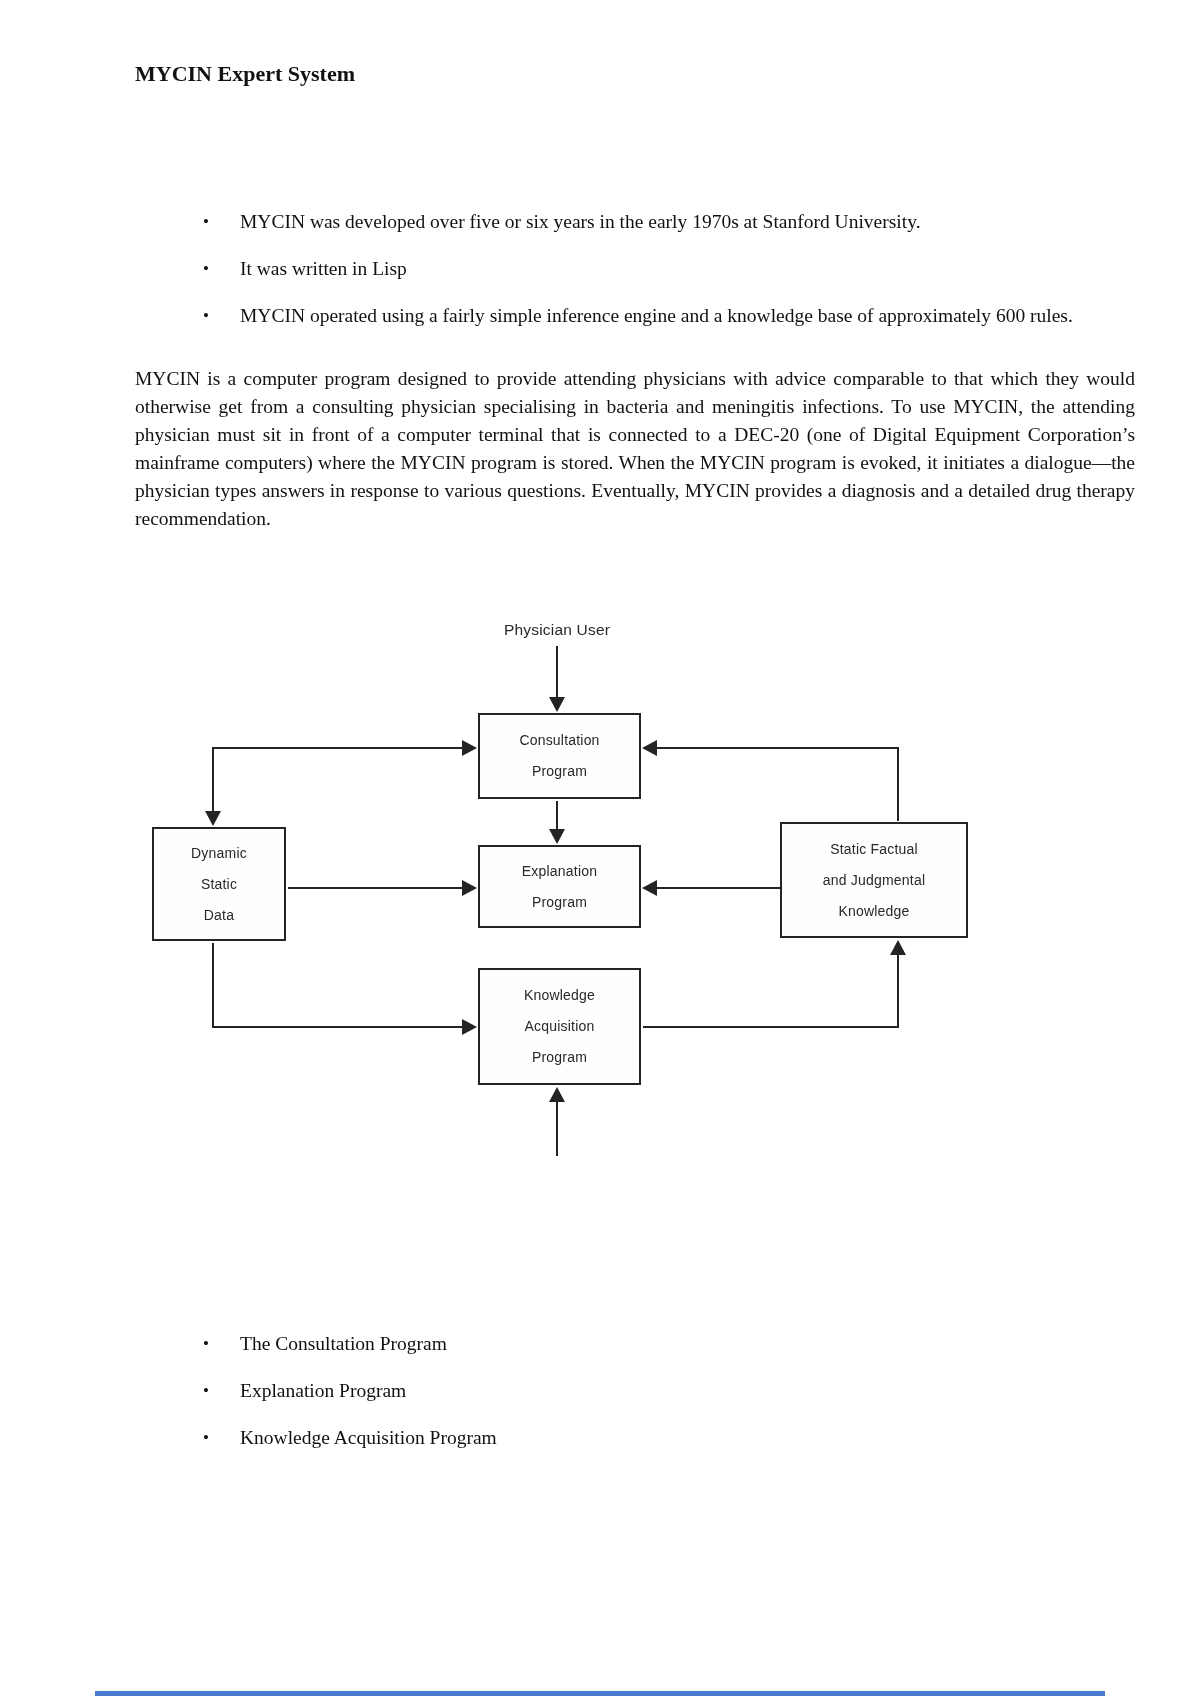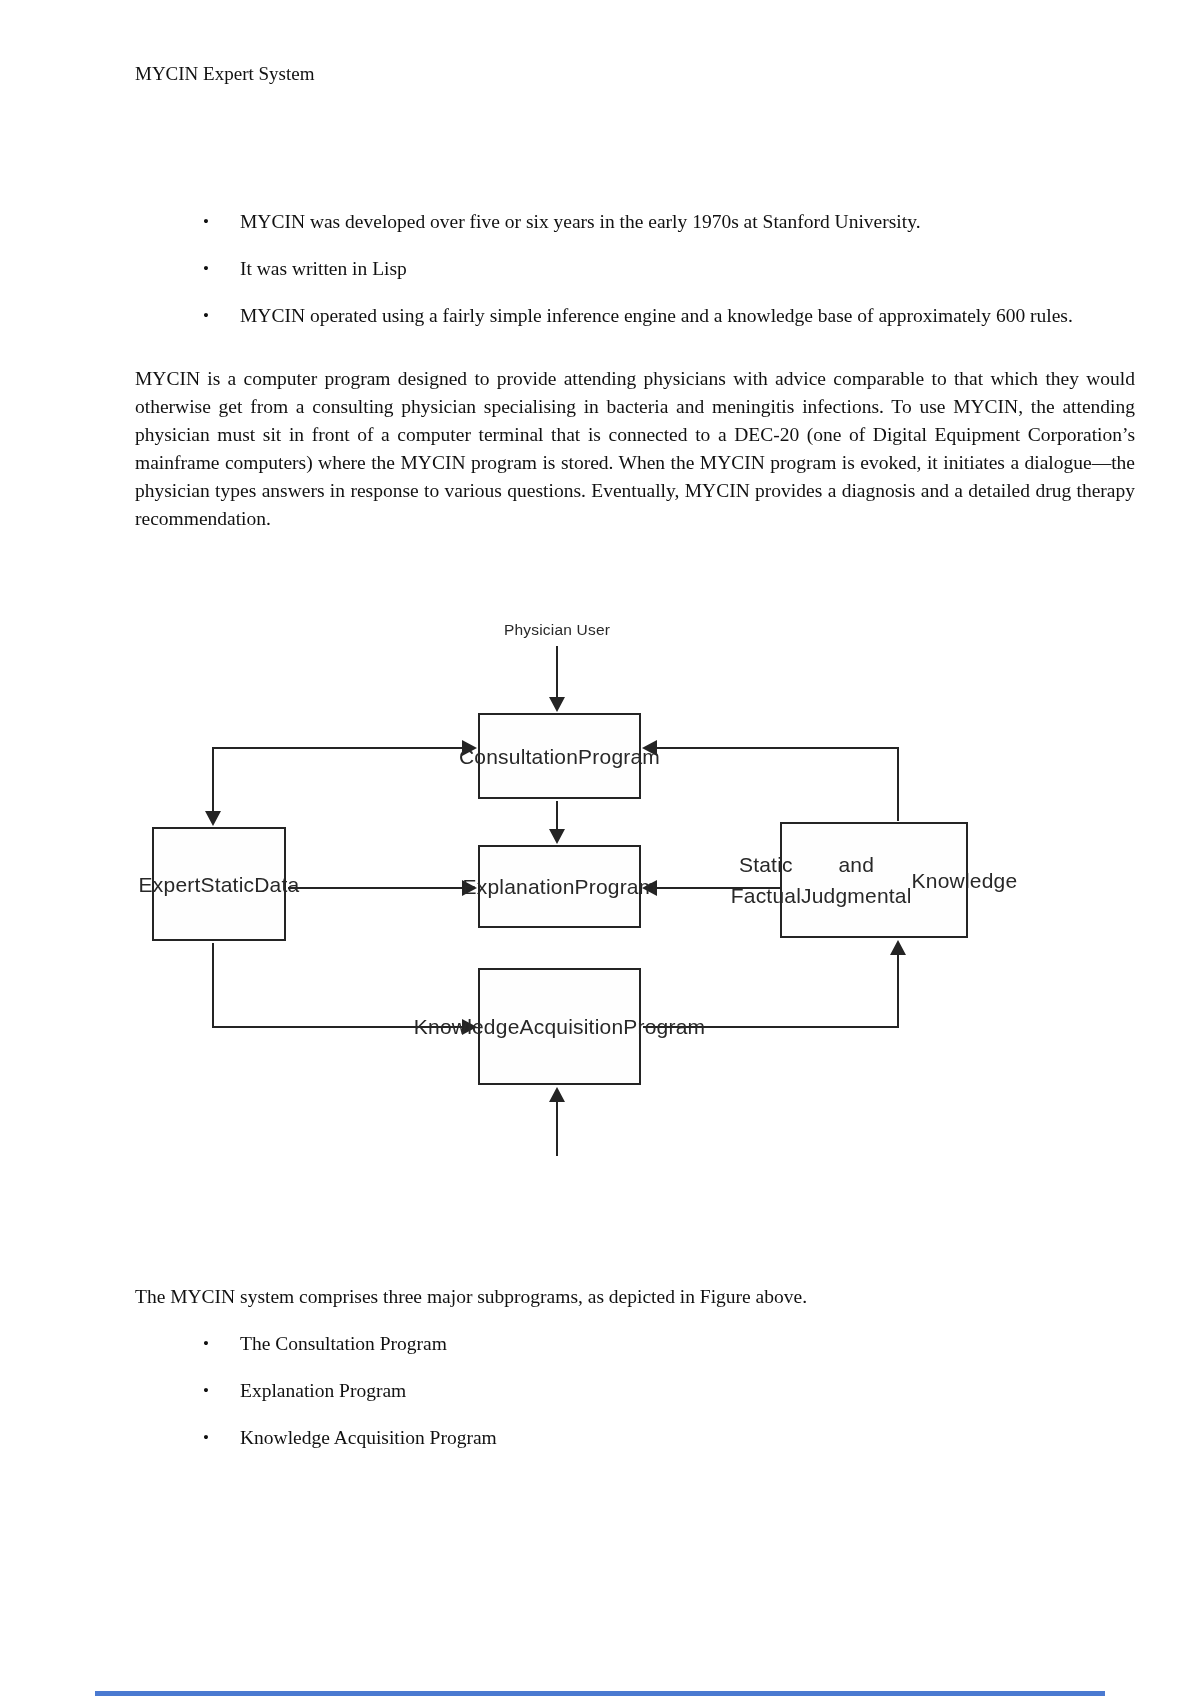--- a/index.html
+++ b/index.html
@@ -14,22 +14,22 @@
   }
   .tblock {
     position: absolute;
     left: 135px;
     width: 1000px;
     font-size: 19.5px;
     line-height: 28px;
   }
   .just { text-align: justify; text-justify: inter-word; }
   .doc-heading {
-    font-weight: normal;
-    font-size: 19px;
+    font-weight: bold;
+    font-size: 22px;
   }
   .blist { }
   .bitem {
     display: flex;
     align-items: flex-start;
     margin-bottom: 19px;
   }
   .bmark {
     width: 37px;
     flex: 0 0 37px;
@@ -51,25 +51,25 @@
     filter: blur(0.45px);
     font-family: "Liberation Sans", sans-serif;
     color: #282828;
   }
   .fig svg { position: absolute; left: 0; top: 0; }
   .dbox {
     position: absolute;
     border: 2px solid #242424;
     background: #fefefe;
     display: flex;
-    flex-direction: row;
+    flex-direction: column;
     justify-content: center;
     align-items: center;
     text-align: center;
-    font-size: 21px;
+    font-size: 14px;
     line-height: 31px;
     letter-spacing: 0.2px;
   }
   .dlabel {
     position: absolute;
     text-align: center;
     font-size: 15.5px;
     line-height: 32px;
     letter-spacing: 0.2px;
   }
@@ -160,34 +160,33 @@
       <div>Program</div>
     </div>
 
     <div class="dbox" style="left:478px; top:968px; width:159px; height:113px;">
       <div>Knowledge</div>
       <div>Acquisition</div>
       <div>Program</div>
     </div>
 
     <div class="dbox" style="left:152px; top:827px; width:130px; height:110px;">
-      <div>Expert</div>
+      <div>Dynamic</div>
       <div>Static</div>
       <div>Data</div>
     </div>
 
     <div class="dbox" style="left:780px; top:822px; width:184px; height:112px;justify-content:center;">
       <div>Static Factual</div>
       <div>and Judgmental</div>
       <div>Knowledge</div>
     </div>
 
   </div>
 
-  <div class="tblock" style="top:1283px;">The MYCIN system comprises three major subprograms, as depicted in Figure above.</div>
 
   <div class="tblock blist" style="top:1330px; left:200px; width:935px;">
     <div class="bitem">
       <span class="bmark">•</span>
       <span class="btext">The Consultation Program</span>
     </div>
     <div class="bitem">
       <span class="bmark">•</span>
       <span class="btext">Explanation Program</span>
     </div>

